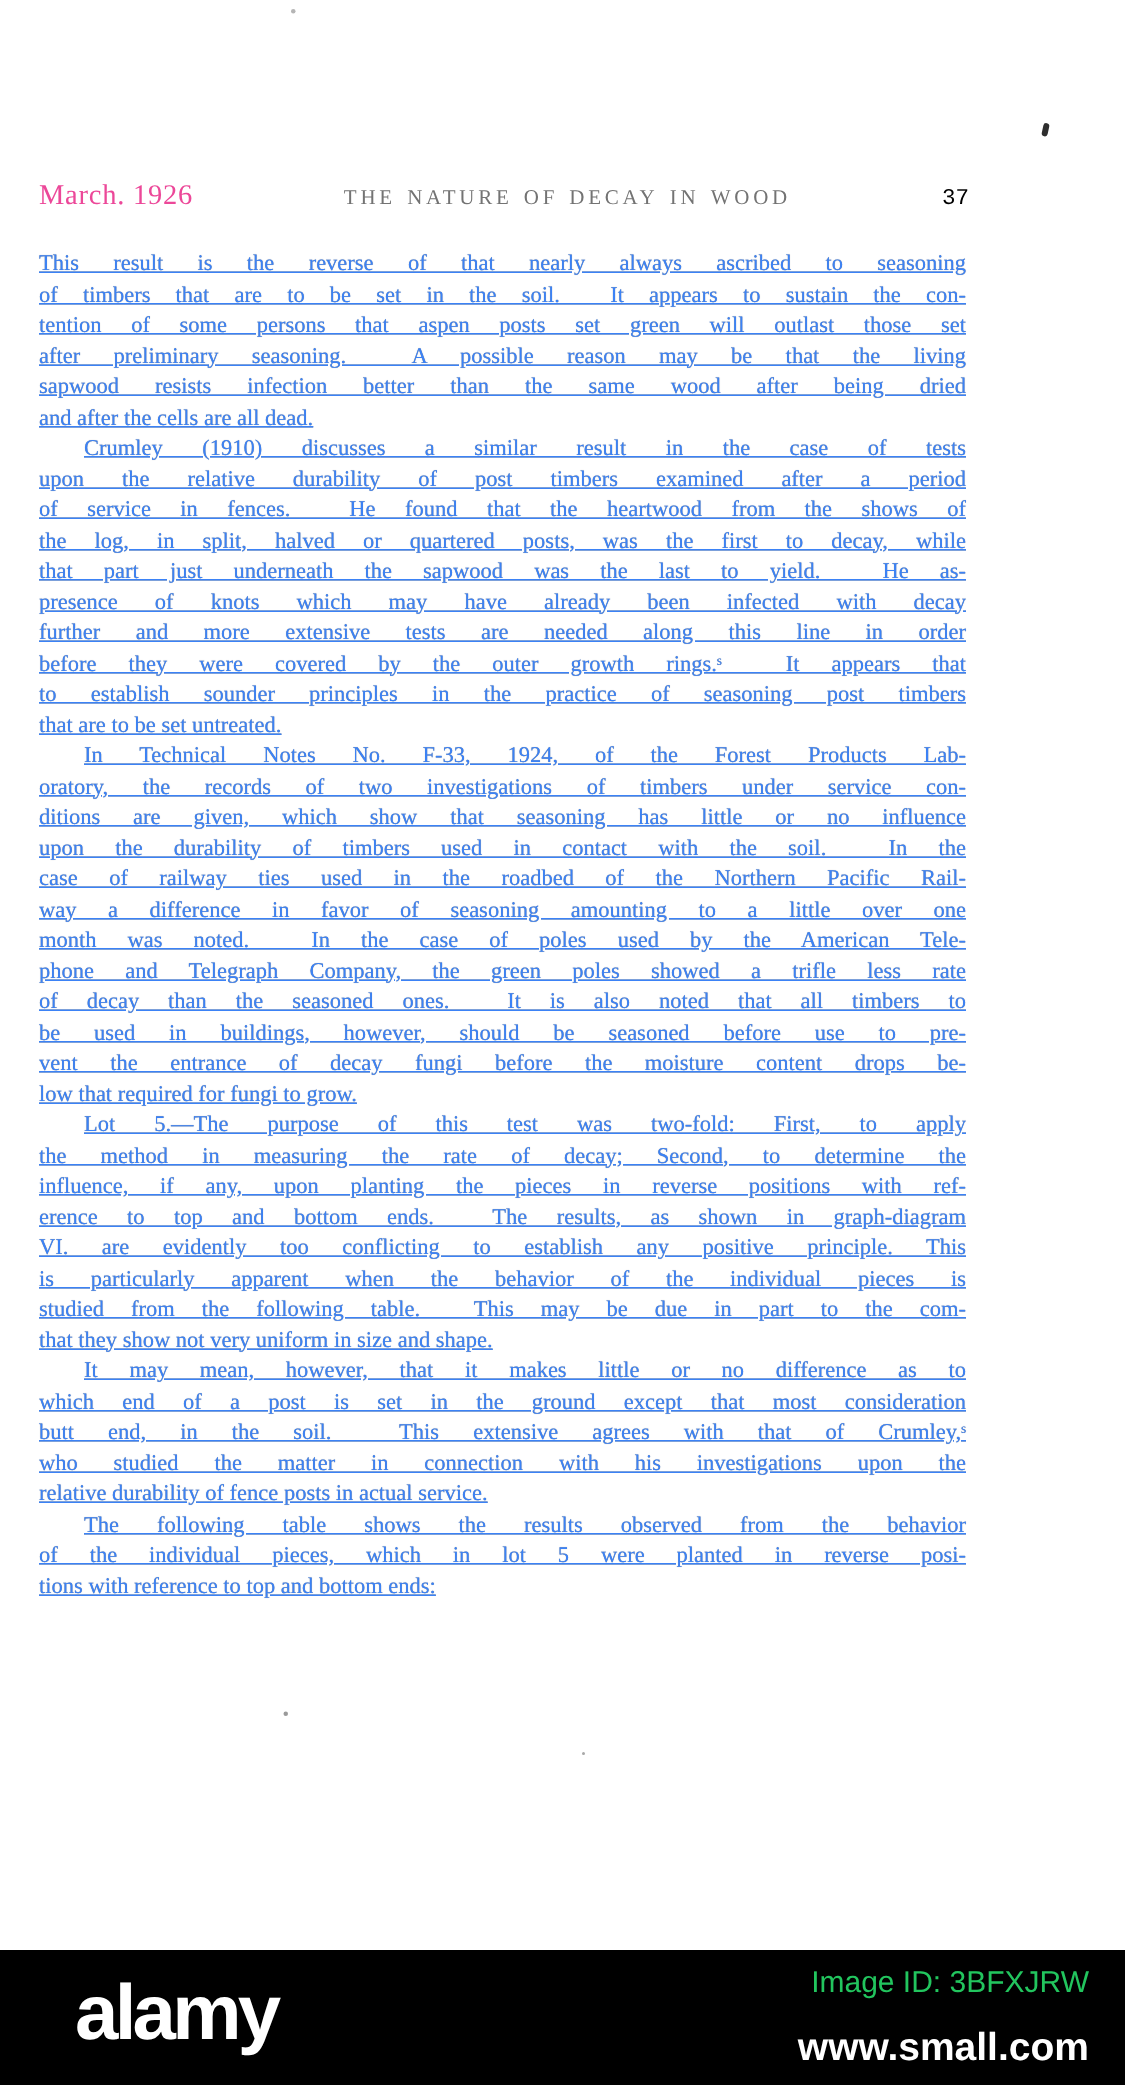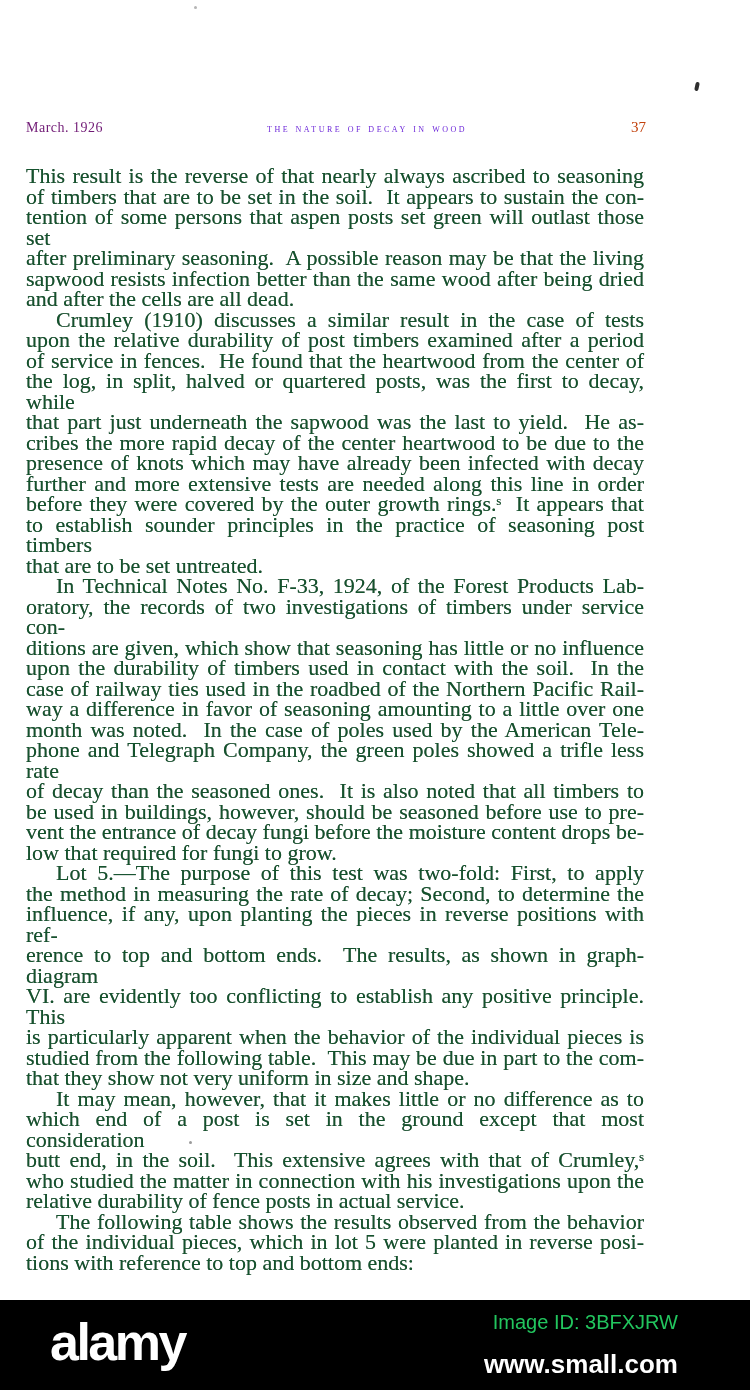--- a/index.html
+++ b/index.html
@@ -20,46 +20,48 @@
   .header {
     position: absolute;
     top: 119px;
     left: 26px;
     width: 620px;
     display: flex;
     align-items: baseline;
     justify-content: space-between;
   }
   .journal-date {
-    font-size: 14px;
+    font-size: 19px;
     letter-spacing: 0.5px;
-    color: #701a75;
+    color: #ec4899;
   }
   .article-title {
     font-variant: small-caps;
-    font-size: 12px;
+    font-size: 20px;
     letter-spacing: 2.5px;
-    color: #6d28d9;
+    color: #737373;
     text-transform: lowercase;
     font-family: Liberation Serif, serif;
   }
   .page-number {
     font-size: 15px;
-    color: #c2410c;
+    color: #000000;
+    font-family: Liberation Mono, monospace;
   }
   
   .body-text {
     position: absolute;
     top: 166px;
     left: 26px;
     width: 618px;
-    font-size: 22px;
+    font-size: 15px;
     line-height: 20.5px;
-    color: #14532d;
+    color: #3b82f6;
     text-shadow: 0 0 0.45px rgba(20,20,20,0.55);
+    text-decoration: underline;
   }
   .para { margin: 0; }
   .line {
     white-space: pre-wrap;
     text-align: justify;
     text-align-last: justify;
     text-justify: inter-word;
   }
   .line.last { text-align-last: left; }
   .line.indent { text-indent: 30px; }
@@ -77,21 +79,21 @@
   .alamy-bar {
     position: absolute;
     left: 0;
     bottom: 0;
     width: 750px;
     height: 90px;
     background: #000000;
     display: flex;
     align-items: center;
     justify-content: space-between;
-    padding: 0 72px 0 50px;
+    padding: 0 24px 0 50px;
     box-sizing: border-box;
     font-family: "Liberation Sans", sans-serif;
   }
   .alamy-logo {
     color: #ffffff;
     font-weight: bold;
     font-size: 52px;
     letter-spacing: -2.5px;
     line-height: 1;
     padding-bottom: 6px;
@@ -127,24 +129,23 @@
         <div class="line">This result is the reverse of that nearly always ascribed to seasoning</div>
         <div class="line">of timbers that are to be set in the soil.  It appears to sustain the con-</div>
         <div class="line">tention of some persons that aspen posts set green will outlast those set</div>
         <div class="line">after preliminary seasoning.  A possible reason may be that the living</div>
         <div class="line">sapwood resists infection better than the same wood after being dried</div>
         <div class="line last">and after the cells are all dead.</div>
       </div>
       <div class="para">
         <div class="line indent">Crumley (1910) discusses a similar result in the case of tests</div>
         <div class="line">upon the relative durability of post timbers examined after a period</div>
-        <div class="line">of service in fences.  He found that the heartwood from the center of</div>
+        <div class="line">of service in fences.  He found that the heartwood from the shows of</div>
         <div class="line">the log, in split, halved or quartered posts, was the first to decay, while</div>
         <div class="line">that part just underneath the sapwood was the last to yield.  He as-</div>
-        <div class="line">cribes the more rapid decay of the center heartwood to be due to the</div>
         <div class="line">presence of knots which may have already been infected with decay</div>
         <div class="line">further and more extensive tests are needed along this line in order</div>
         <div class="line">before they were covered by the outer growth rings.ˢ  It appears that</div>
         <div class="line">to establish sounder principles in the practice of seasoning post timbers</div>
         <div class="line last">that are to be set untreated.</div>
       </div>
       <div class="para">
         <div class="line indent">In Technical Notes No. F-33, 1924, of the Forest Products Lab-</div>
         <div class="line">oratory, the records of two investigations of timbers under service con-</div>
         <div class="line">ditions are given, which show that seasoning has little or no influence</div>

